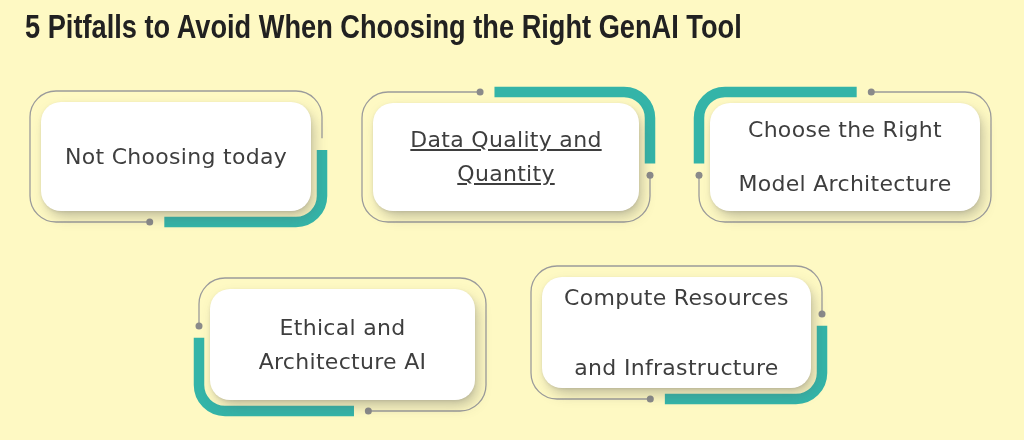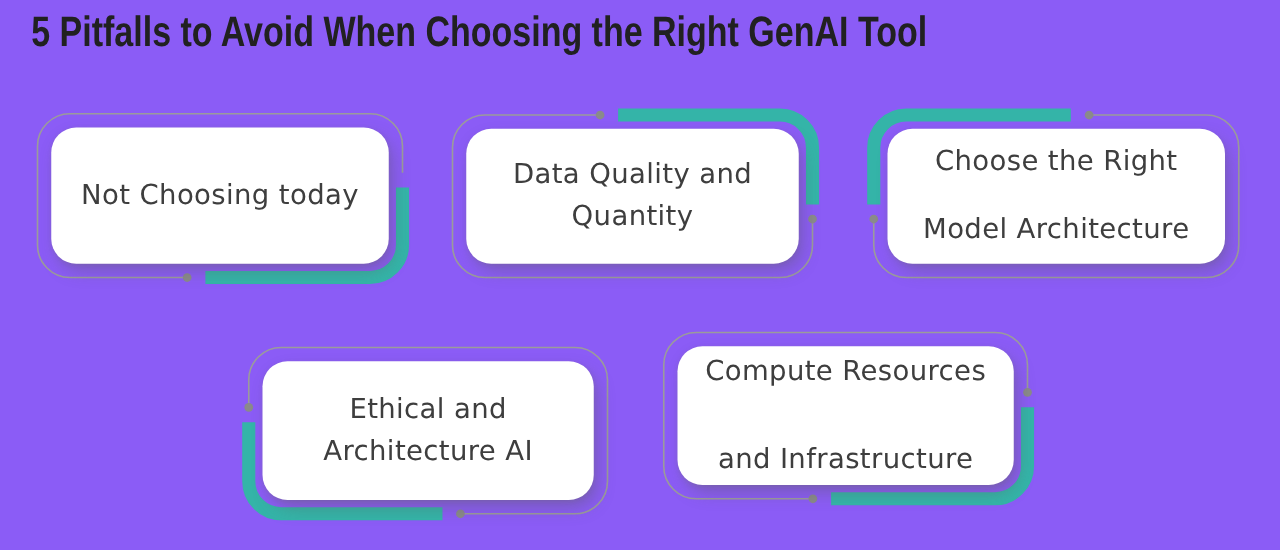--- a/index.html
+++ b/index.html
@@ -31,21 +31,21 @@
     font-family:"DejaVu Sans",sans-serif;
     font-size:22px;line-height:34px;letter-spacing:0.3px;
     color:#3e3e3e;text-align:center;
   }
   .line{display:block;}
   .line:empty{display:none;}
 </style>
 </head>
 <body>
 
-<div class="canvas" style="background: #8b5cf6;">
+<div class="canvas" style="background: #fef9c3;">
 
   <h1 class="title" style="color: rgb(33, 33, 33);">5 Pitfalls to Avoid When Choosing the Right GenAI Tool</h1>
 
   <div class="card c1">
     <svg class="frame-svg" viewBox="0 0 304 143" width="304" height="143">
         <g>
           <path d="M 125.72 137 H 32 A 26 26 0 0 1 6 111 V 32 A 26 26 0 0 1 32 6 H 272 A 26 26 0 0 1 298 32 V 53.16" fill="none" stroke="#9b9b9b" stroke-width="1.3"></path>
           <path d="M 140.32 137 H 272 A 26 26 0 0 0 298 111 V 64.95" fill="none" stroke="#34b4a8" stroke-width="10.5"></path>
           <circle cx="125.72" cy="137" r="3.5" fill="#8a8a8a"></circle>
         </g>
@@ -58,21 +58,21 @@
 
   <div class="card c2">
     <svg class="frame-svg" viewBox="0 0 300 142" width="300" height="142">
         <g transform="translate(0,142) scale(1,-1)">
           <path d="M 124.08 136 H 32 A 26 26 0 0 1 6 110 V 32 A 26 26 0 0 1 32 6 H 268 A 26 26 0 0 1 294 32 V 52.8" fill="none" stroke="#9b9b9b" stroke-width="1.3"></path>
           <path d="M 138.48000000000002 136 H 268 A 26 26 0 0 0 294 110 V 64.5" fill="none" stroke="#34b4a8" stroke-width="10.5"></path>
           <circle cx="124.08" cy="136" r="3.5" fill="#8a8a8a"></circle>
           <circle cx="294" cy="52.8" r="3.5" fill="#8a8a8a"></circle>
         </g>
       </svg>
-    <div class="inner" style="color: rgb(62, 62, 62);">
+    <div class="inner" style="color: rgb(62, 62, 62); text-decoration: underline;">
       <span class="line">Data Quality and</span>
       <span class="line">Quantity</span>
     </div>
   </div>
 
   <div class="card c3">
     <svg class="frame-svg" viewBox="0 0 304 142" width="304" height="142">
         <g transform="translate(304,142) scale(-1,-1)">
           <path d="M 125.72 136 H 32 A 26 26 0 0 1 6 110 V 32 A 26 26 0 0 1 32 6 H 272 A 26 26 0 0 1 298 32 V 52.8" fill="none" stroke="#9b9b9b" stroke-width="1.3"></path>
           <path d="M 140.32 136 H 272 A 26 26 0 0 0 298 110 V 64.5" fill="none" stroke="#34b4a8" stroke-width="10.5"></path>

